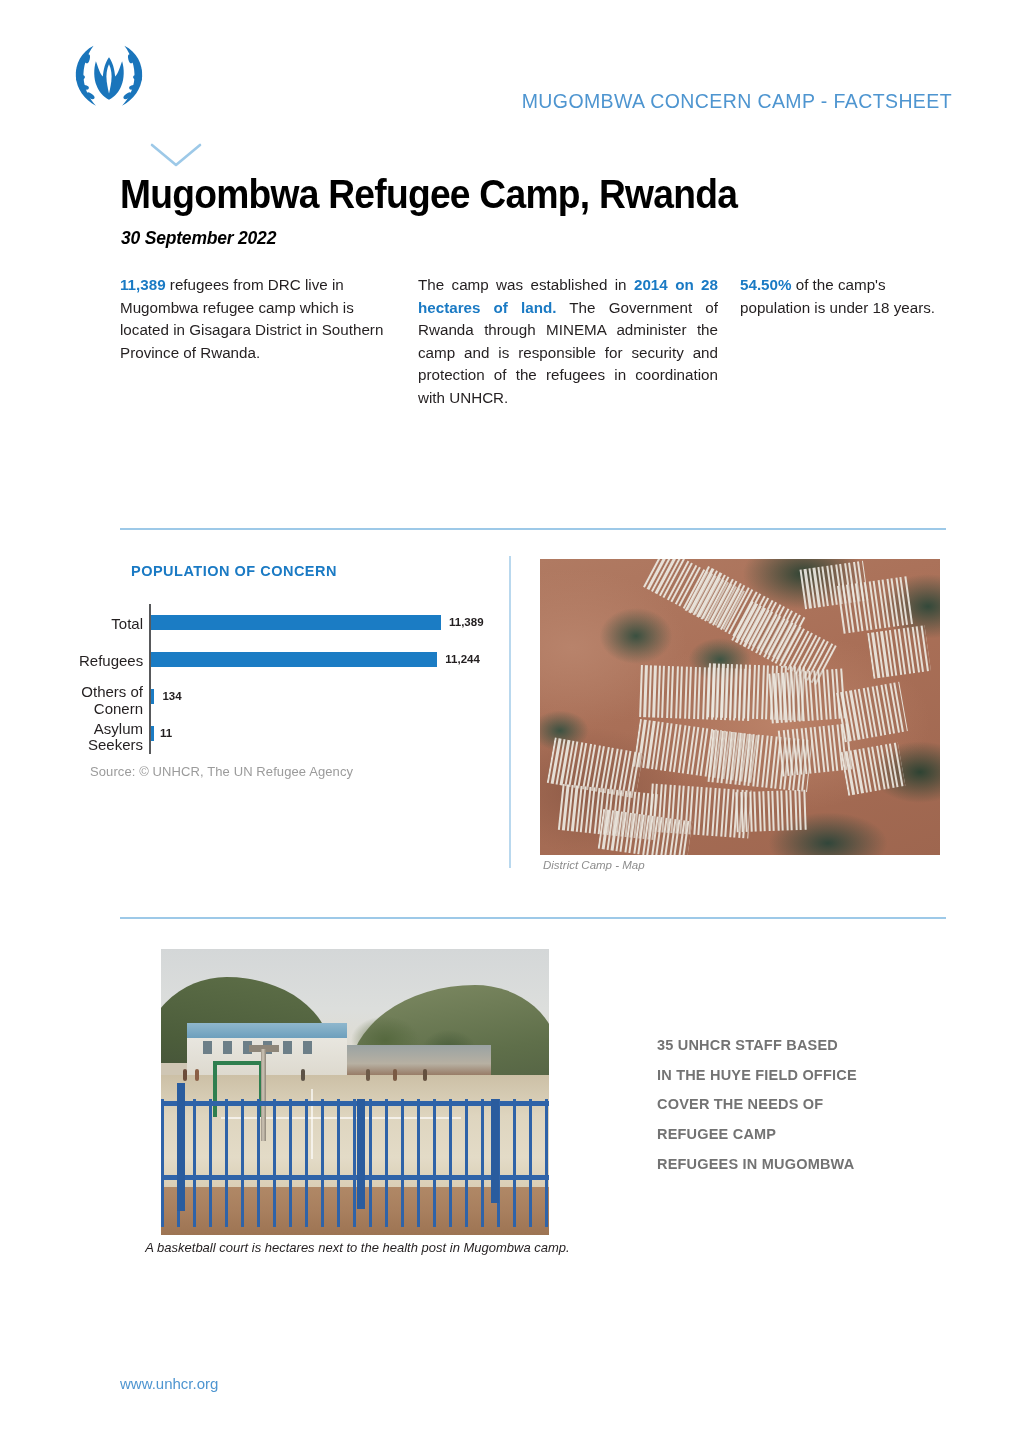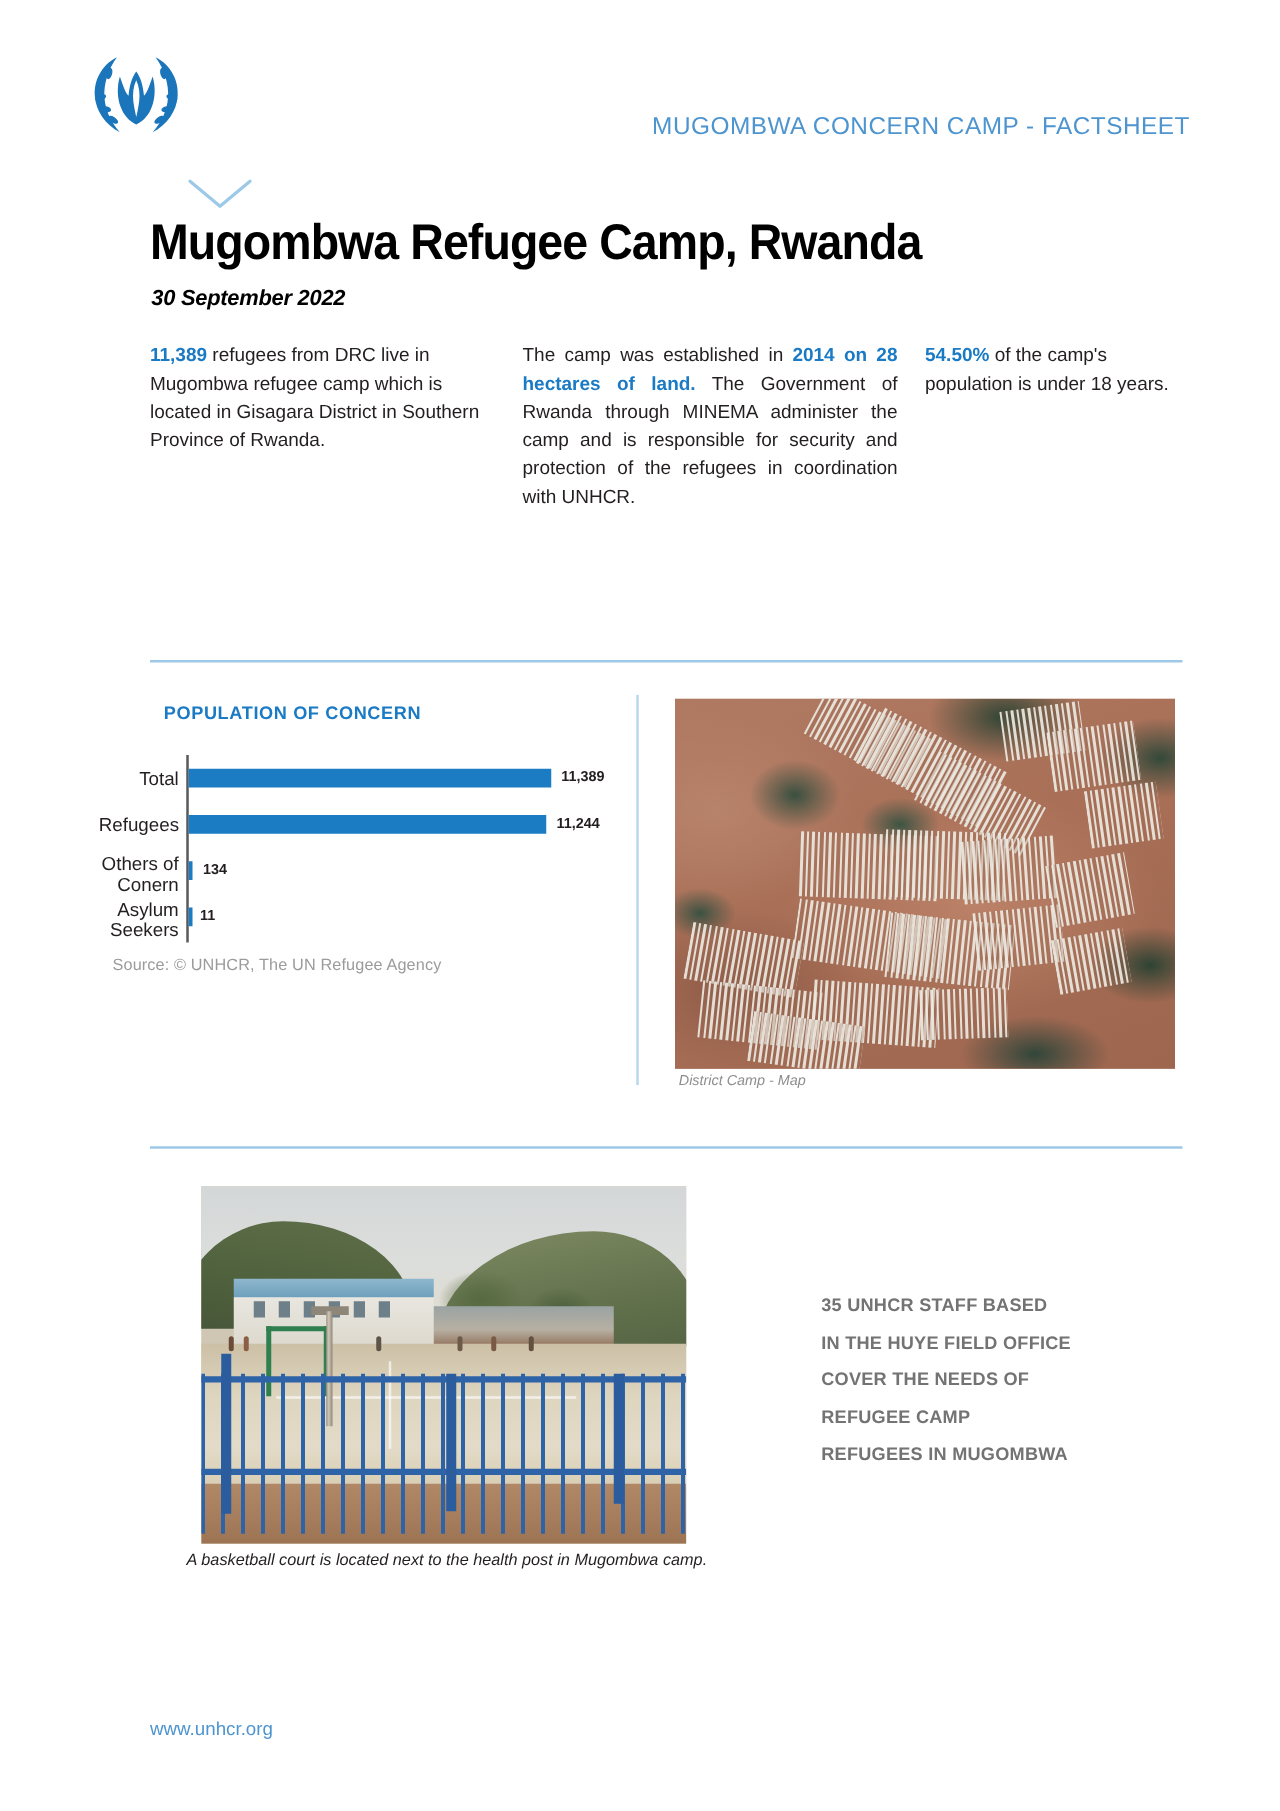--- a/index.html
+++ b/index.html
@@ -464,21 +464,21 @@
   <div class="ph-dirt"></div>
   <div class="fence">
     <div class="fence-bars"></div>
     <div class="fence-rail" style="top:2px;"></div>
     <div class="fence-rail" style="top:76px;"></div>
     <div class="fence-post" style="left:16px;top:-16px;height:128px;"></div>
     <div class="fence-post" style="left:196px;top:0;height:110px;"></div>
     <div class="fence-post" style="left:330px;top:0;height:104px;"></div>
   </div>
 </div>
-<div class="photo-caption">A basketball court is located next to the health post in Mugombwa camp.</div>
+<div class="photo-caption">A basketball court is hectares next to the health post in Mugombwa camp.</div>
 
 <div class="callout" id="callout">
     <div>35 UNHCR STAFF BASED</div>
     <div>IN THE HUYE FIELD OFFICE</div>
     <div>COVER THE NEEDS OF</div>
     <div>REFUGEE CAMP</div>
     <div>REFUGEES IN MUGOMBWA</div>
   </div>
 
 <div class="footer">www.unhcr.org</div>

